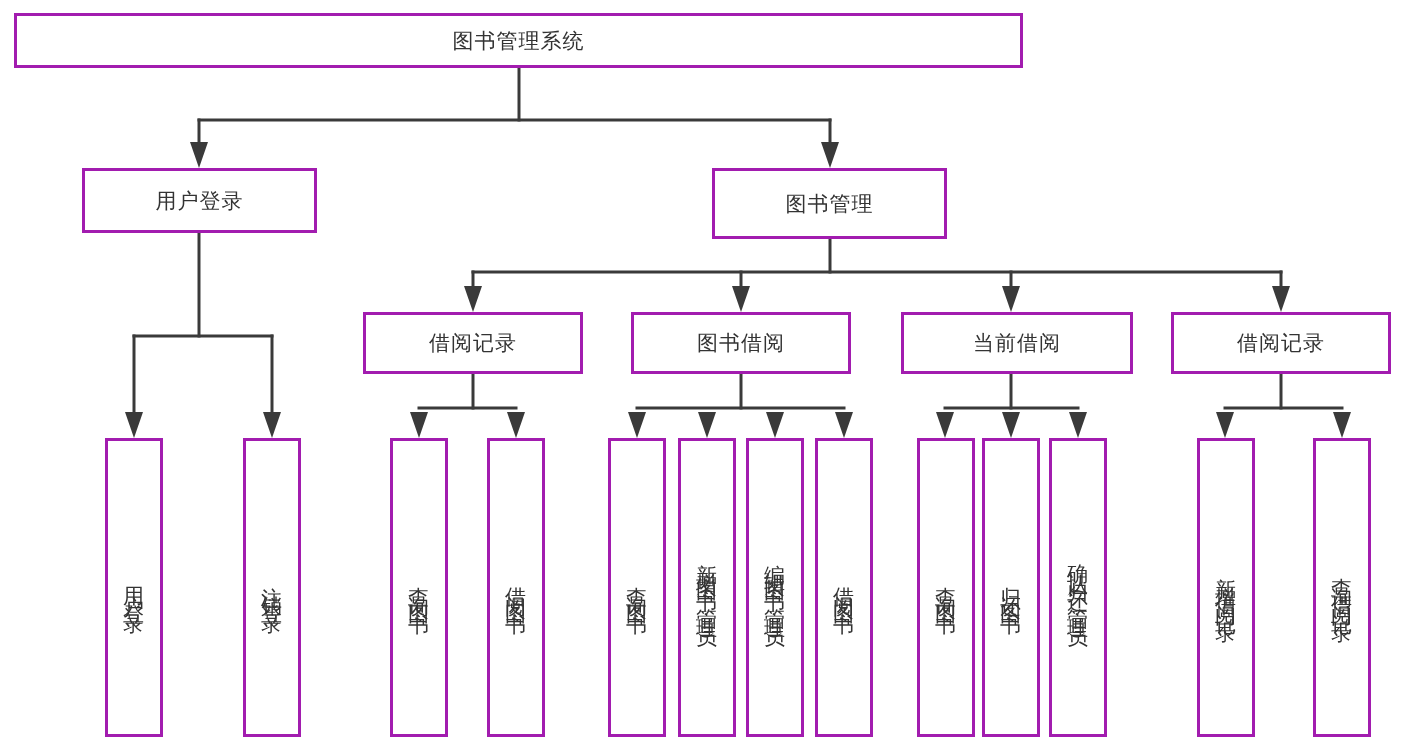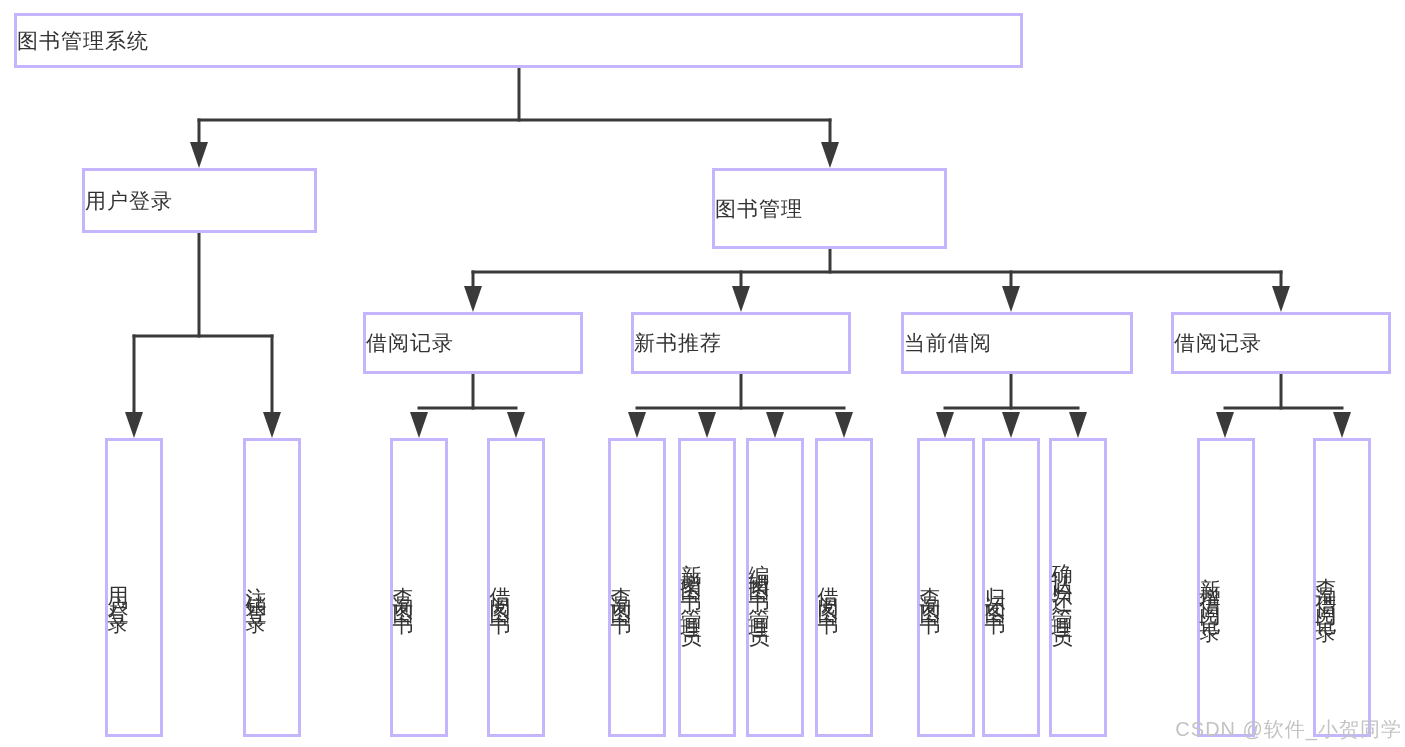--- a/index.html
+++ b/index.html
@@ -12,24 +12,25 @@
     font-family: "Liberation Sans", "DejaVu Sans", sans-serif;
   }
   .connectors {
     position: absolute;
     left: 0; top: 0;
     width: 1405px; height: 747px;
   }
   .box {
     position: absolute;
     box-sizing: border-box;
-    border: 3px solid #c4b5fd;
+    border: 3px solid #a21caf;
     background: #ffffff;
     display: flex;
     align-items: center;
+    justify-content: center;
     z-index: 2;
   }
   .hlabel {
     font-size: 21px;
     color: #333333;
     letter-spacing: 1px;
     white-space: nowrap;
   }
   .vlabel {
     writing-mode: vertical-rl;
@@ -123,29 +124,29 @@
     </g>
   </svg>
 
   <div class="box" style="left:14px; top:13px; width:1009px; height:55px;">
     <span class="hlabel">图书管理系统</span>
   </div>
 
   <div class="box" style="left:82px; top:168px; width:235px; height:65px;">
     <span class="hlabel">用户登录</span>
   </div>
-  <div class="box" style="left:712px; top:168px; width:235px; height:81px;">
+  <div class="box" style="left:712px; top:168px; width:235px; height:71px;">
     <span class="hlabel">图书管理</span>
   </div>
 
   <div class="box" style="left:363px; top:312px; width:220px; height:62px;">
     <span class="hlabel">借阅记录</span>
   </div>
   <div class="box" style="left:631px; top:312px; width:220px; height:62px;">
-    <span class="hlabel">新书推荐</span>
+    <span class="hlabel">图书借阅</span>
   </div>
   <div class="box" style="left:901px; top:312px; width:232px; height:62px;">
     <span class="hlabel">当前借阅</span>
   </div>
   <div class="box" style="left:1171px; top:312px; width:220px; height:62px;">
     <span class="hlabel">借阅记录</span>
   </div>
 
   <div class="box" style="left:105px; top:438px; width:58px; height:299px;">
     <span class="vlabel">用户登录</span>
@@ -184,15 +185,14 @@
     <span class="vlabel">确认归还（管理员）</span>
   </div>
 
   <div class="box" style="left:1197px; top:438px; width:58px; height:299px;">
     <span class="vlabel">新增借阅记录</span>
   </div>
   <div class="box" style="left:1313px; top:438px; width:58px; height:299px;">
     <span class="vlabel">查询借阅记录</span>
   </div>
 
-  <div class="watermark">CSDN @软件_小贺同学</div>
 
 </div>
 
 </body></html>

